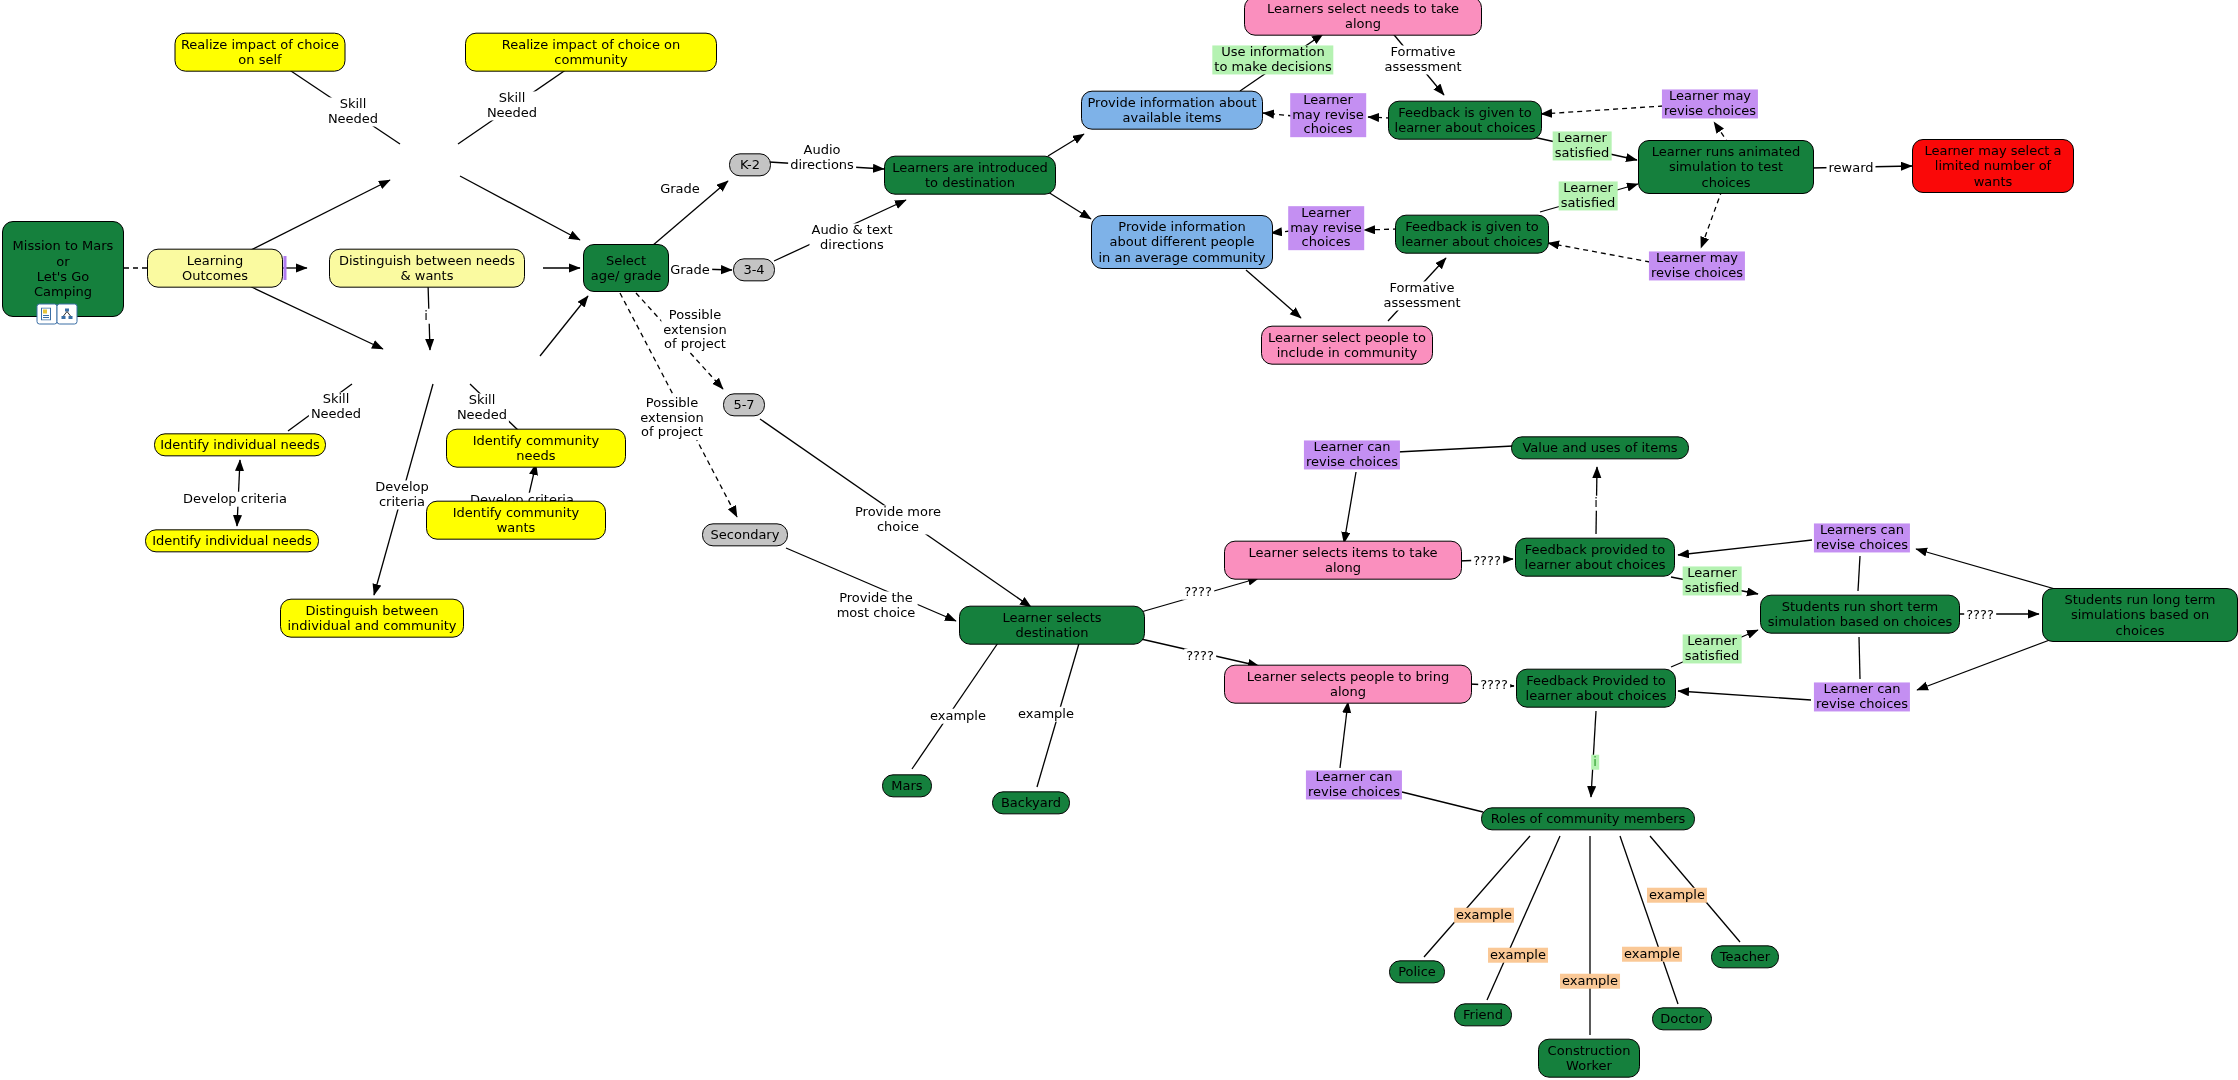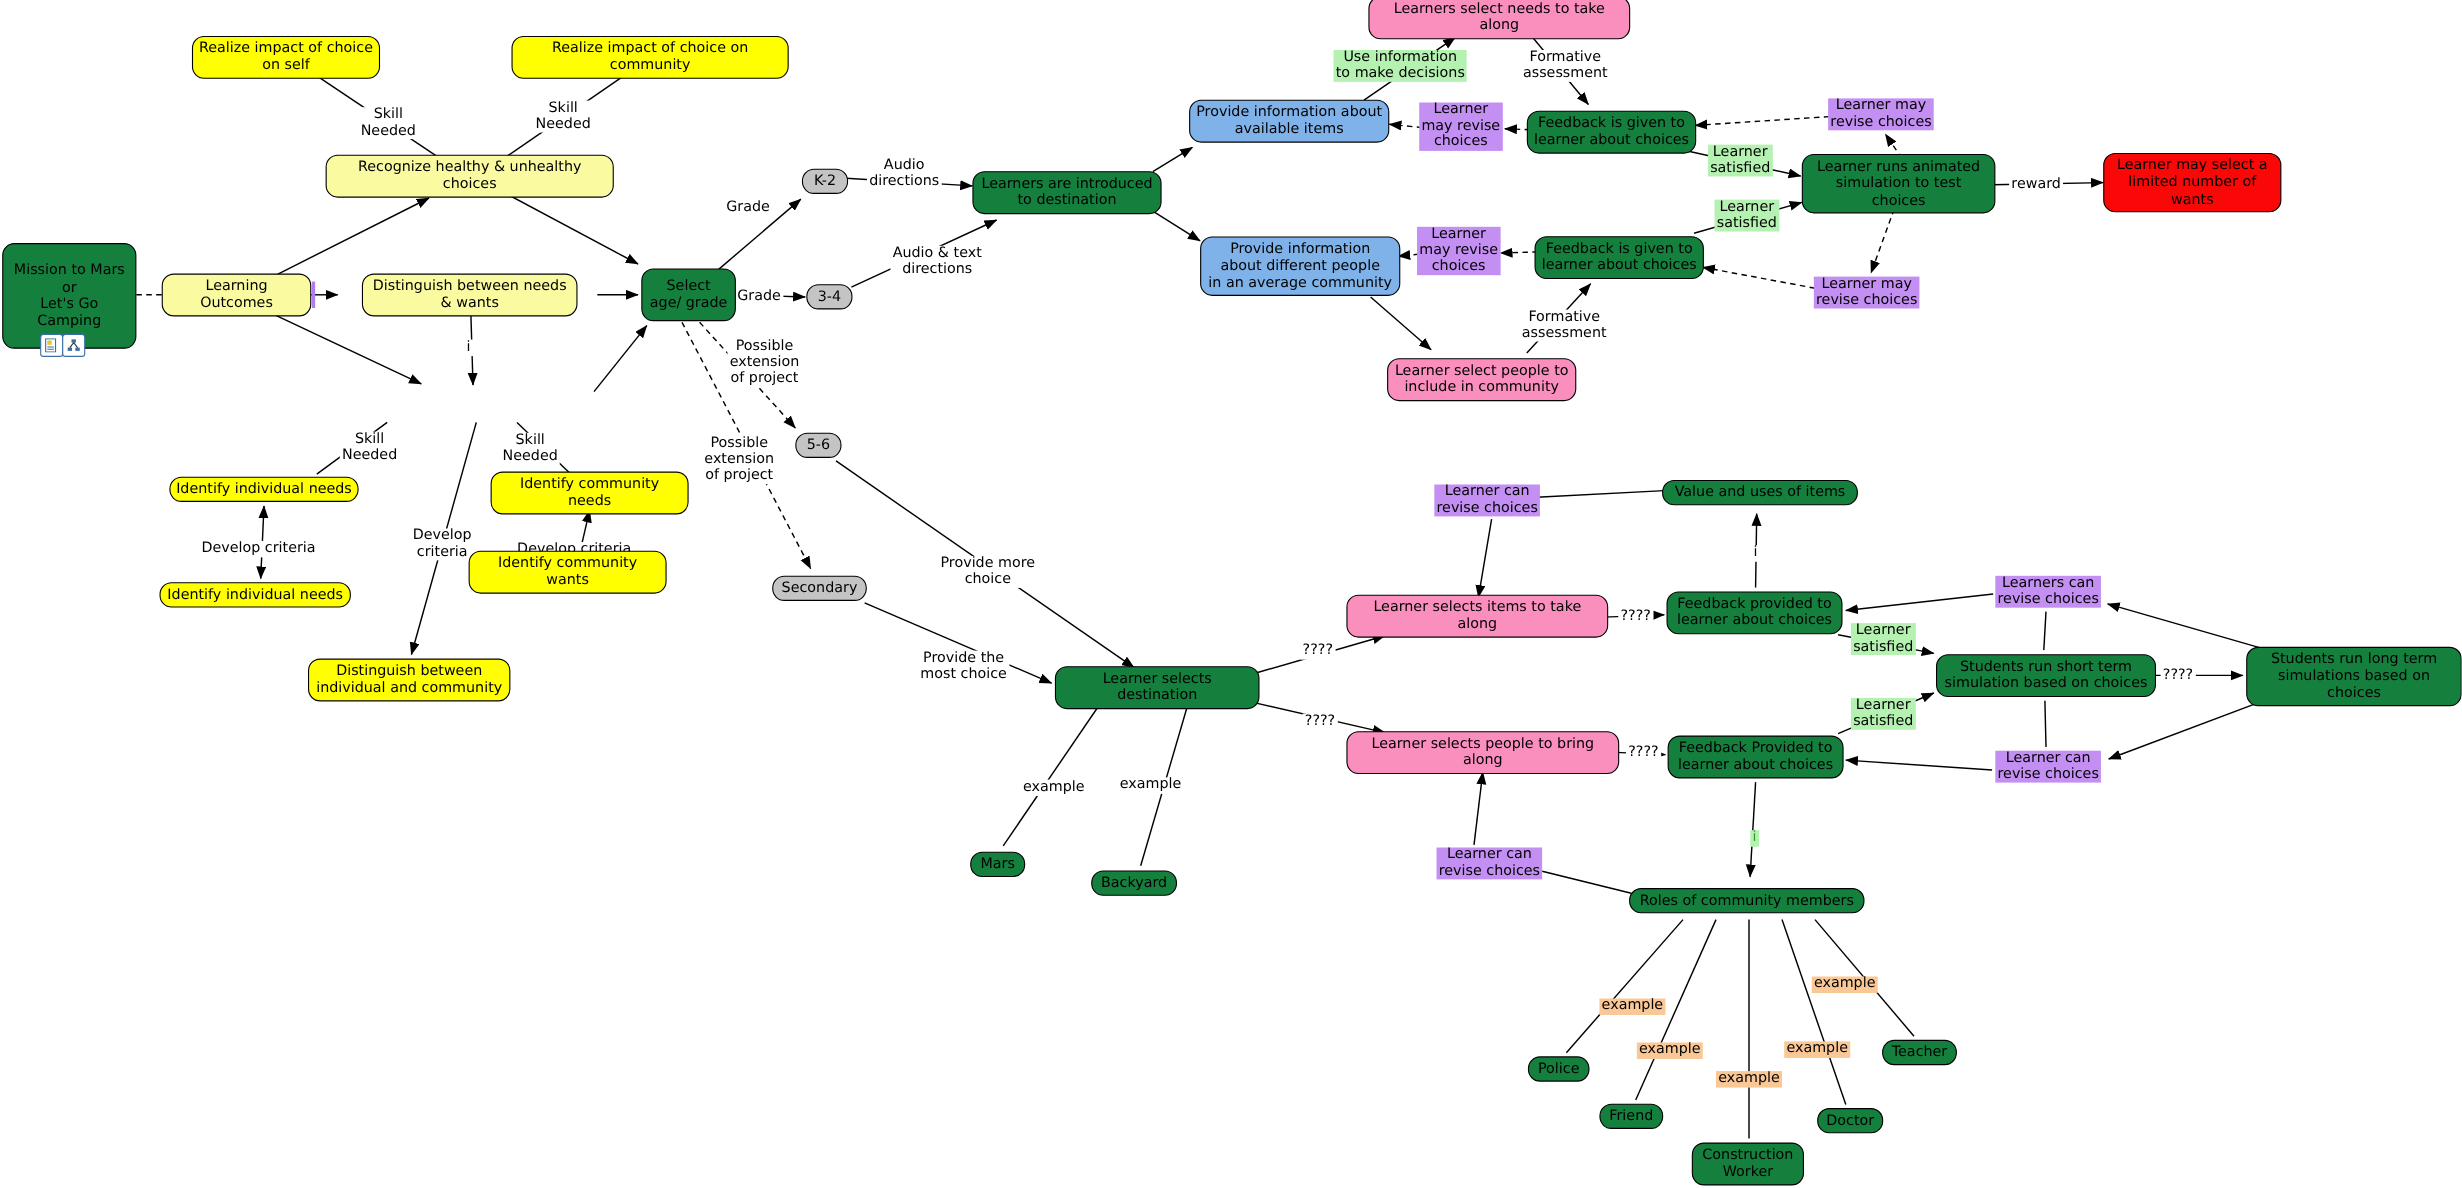--- a/index.html
+++ b/index.html
@@ -193,34 +193,33 @@
   <div class="lbl peachbg" style="left:1652px;top:954px">example</div>
   <div class="lbl peachbg" style="left:1677px;top:895px">example</div>
   <div class="lbl" style="left:1596px;top:503px">i</div>
   <div class="lbl greentext" style="left:1595px;top:762px">i</div>
 
   <div class="node peach" style="left:63px;top:269px;width:122px;height:96px">Mission to Mars
 or
 Let's Go Camping</div>
   <div class="node paleyellow" style="left:215px;top:268px;width:136px">Learning Outcomes</div>
   <div class="node paleyellow" style="left:427px;top:268px;width:196px">Distinguish between needs &amp; wants</div>
-  <div class="node paleyellow" style="left:427px;top:160px;width:262px">Recognize healthy &amp; unhealthy choices</div>
   <div class="node yellow" style="left:260px;top:52px;width:171px">Realize impact of choice on self</div>
   <div class="node yellow" style="left:591px;top:52px;width:252px">Realize impact of choice on community</div>
   <div class="node yellow" style="left:240px;top:445px;width:172px">Identify individual needs</div>
   <div class="node yellow" style="left:536px;top:448px;width:180px">Identify community needs</div>
   <div class="node yellow" style="left:232px;top:541px;width:174px">Identify individual needs</div>
   <div class="node yellow" style="left:516px;top:520px;width:180px">Identify community wants</div>
   <div class="node yellow" style="left:372px;top:618px;width:184px">Distinguish between
 individual and community</div>
   <div class="node peach" style="left:626px;top:268px;width:86px;height:48px">Select
 age/ grade</div>
   <div class="node gray" style="left:750px;top:165px;width:42px">K-2</div>
   <div class="node gray" style="left:754px;top:270px;width:42px">3-4</div>
-  <div class="node gray" style="left:744px;top:405px;width:42px">5-6</div>
+  <div class="node gray" style="left:744px;top:405px;width:42px">5-7</div>
   <div class="node gray" style="left:745px;top:535px;width:86px">Secondary</div>
   <div class="node peach" style="left:970px;top:175px;width:172px">Learners are introduced
 to destination</div>
   <div class="node blue" style="left:1172px;top:110px;width:182px">Provide information about
 available items</div>
   <div class="node blue" style="left:1182px;top:242px;width:182px">Provide information
 about different people
 in an average community</div>
   <div class="node pink" style="left:1363px;top:16px;width:238px">Learners select needs to take along</div>
   <div class="node peach" style="left:1465px;top:120px;width:154px">Feedback is given to

